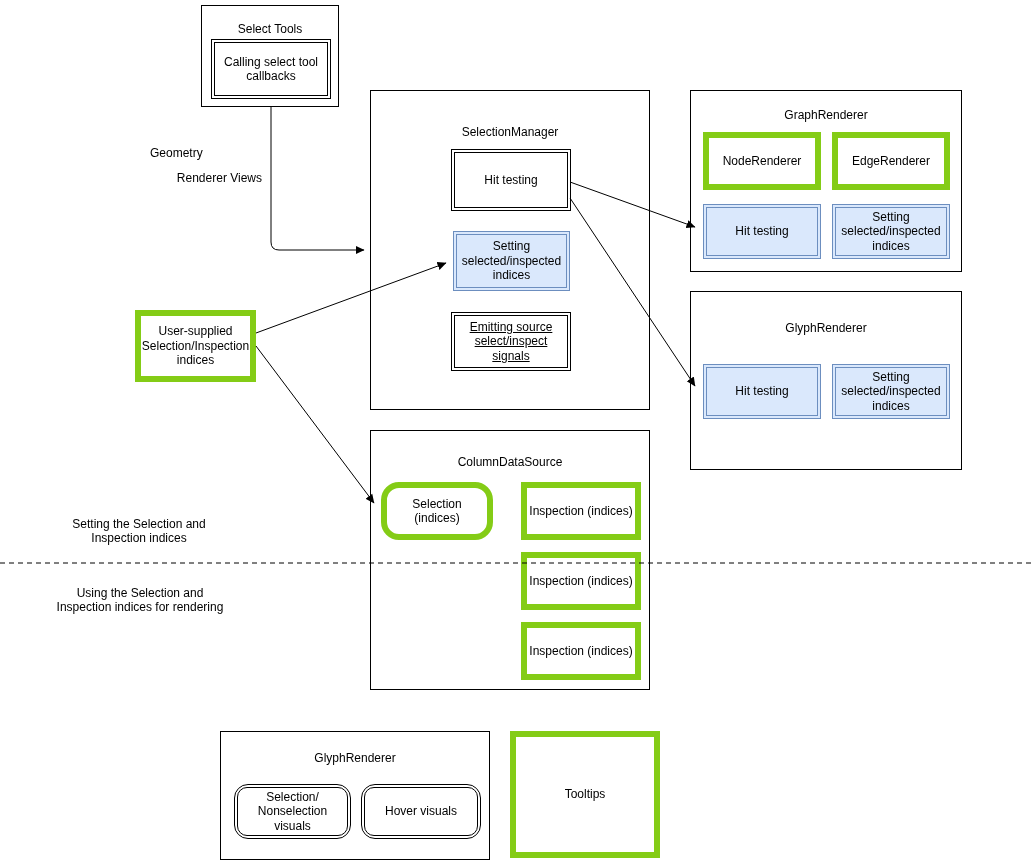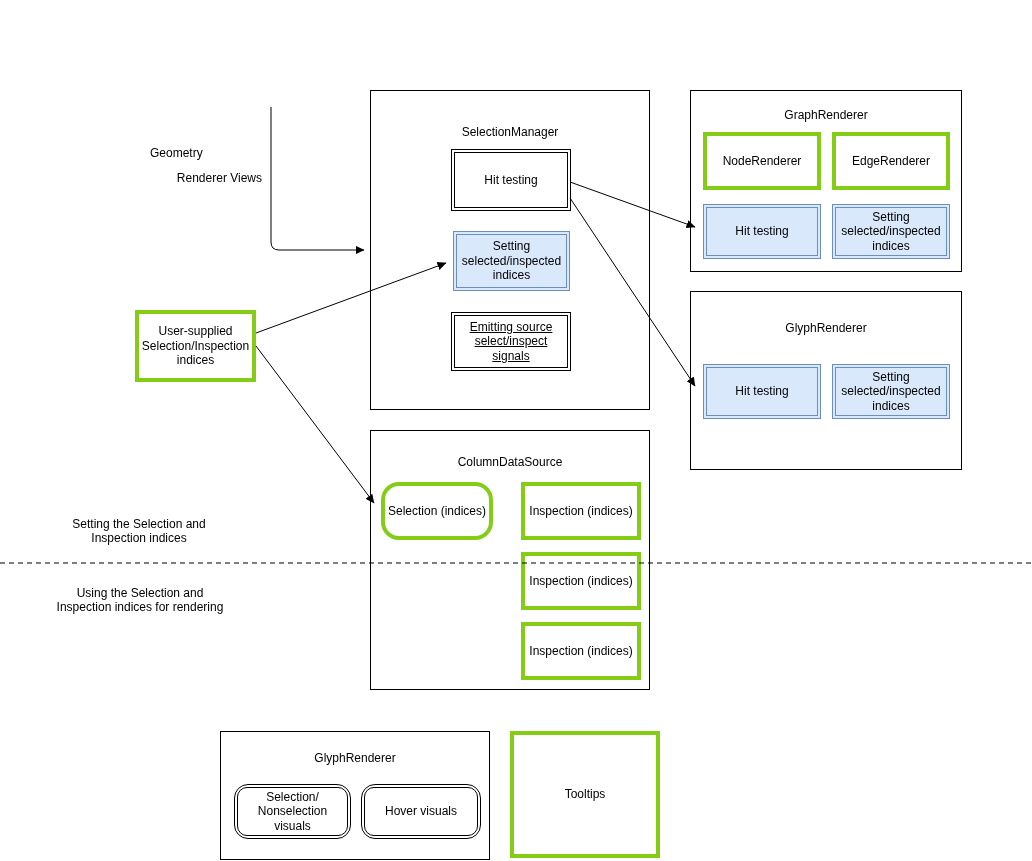--- a/index.html
+++ b/index.html
@@ -21,21 +21,21 @@
     box-sizing: border-box;
   }
   .frame-title {
     position: absolute;
     left: 0; right: 0;
     text-align: center;
     white-space: pre-line;
   }
   .cell {
     position: absolute;
-    border: 4px solid #84cc16;
+    border: 6px solid #84cc16;
     background: #fff;
     box-sizing: border-box;
     display: flex;
     align-items: center;
     justify-content: center;
     text-align: center;
     white-space: pre-line;
     padding: 2px;
   }
   .dbl {
@@ -62,20 +62,27 @@
   .round { border-radius: 14px; }
   .round .inner { border-radius: 10px; }
   .label { position: absolute; white-space: pre-line; }
   #arrows { position: absolute; left: 0; top: 0; pointer-events: none; }
 </style>
 </head>
 <body>
 
 <div id="canvas">
 
+  <div class="frame" style="left:201px; top:5px; width:138px; height:102px;">
+    <div class="frame-title" style="top:16px;">Select Tools</div>
+    <div class="dbl" style="left:9px; top:33px; width:120px; height:60px;">
+      <div class="inner">Calling select tool
+callbacks</div>
+    </div>
+  </div>
 
   <div class="label" style="left:150px; top:135px; width:112px; text-align:right;margin-top:36px;">Renderer Views</div>
   <div class="label" style="left:150px; top:146px; width:112px; ">Geometry</div>
 
   <div class="frame" style="left:370px; top:90px; width:280px; height:320px;">
     <div class="frame-title" style="top:34px;">SelectionManager</div>
     <div class="dbl" style="left:80px; top:58px; width:120px; height:62px;">
       <div class="inner">Hit testing</div>
     </div>
     <div class="dbl blue" style="left:82px; top:140px; width:117px; height:60px;">

